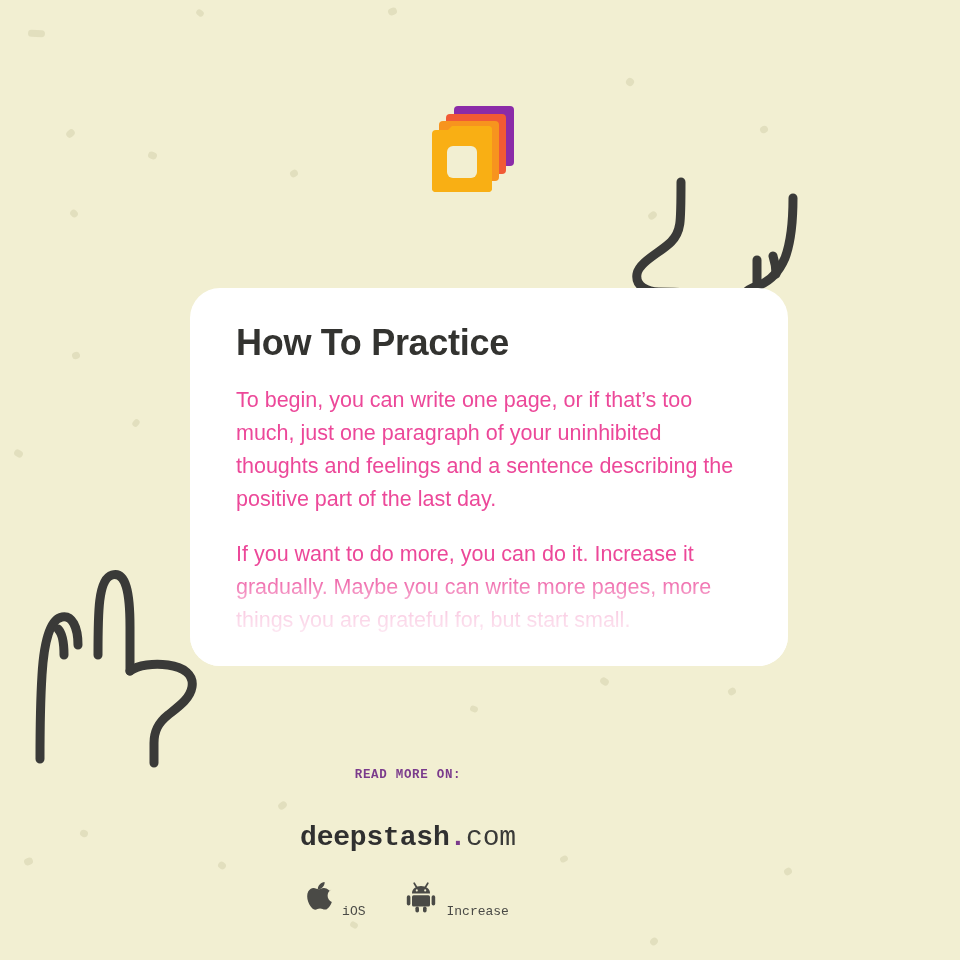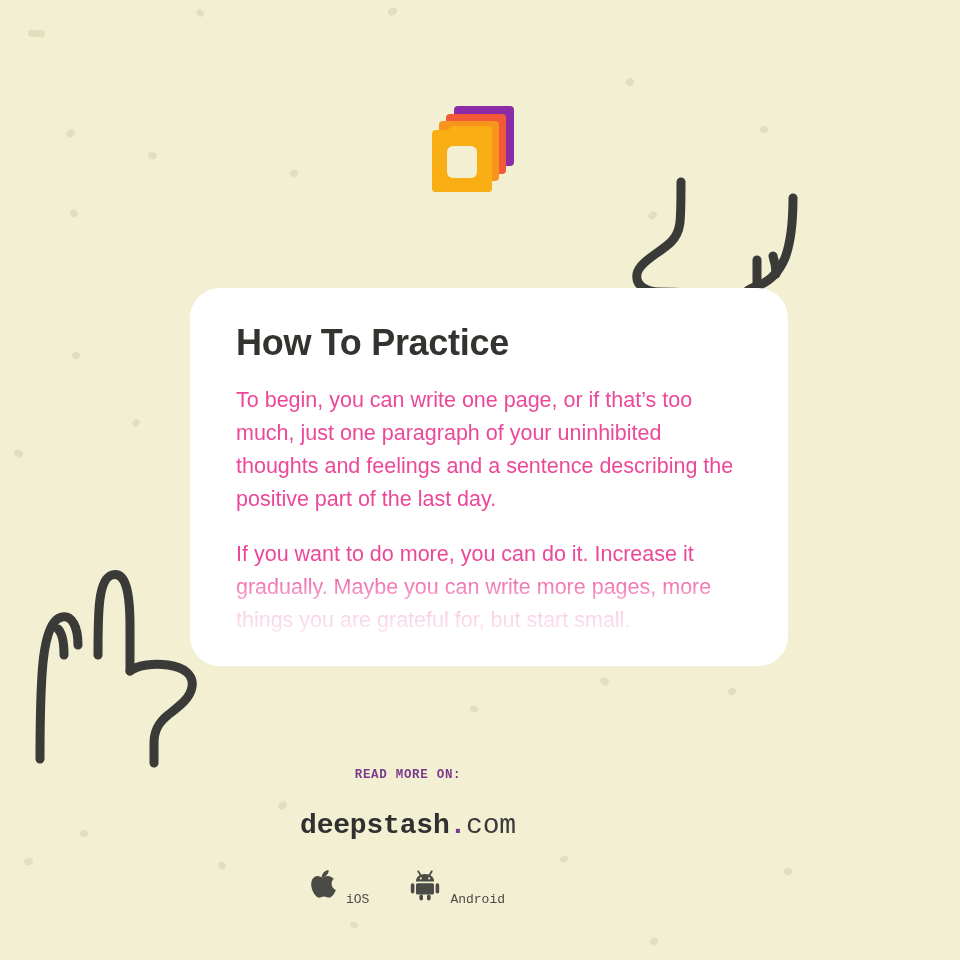--- a/index.html
+++ b/index.html
@@ -83,21 +83,21 @@
     text-align:center;
     font-family:Liberation Mono, monospace;
   }
   #read-more {
     font-size:12.5px;
     font-weight:bold;
     letter-spacing:0.7px;
     color:#7B3B8C;
   }
   #brand {
-    margin-top:28px;
+    margin-top:40px;
     font-size:28px;
     color:#303030;
     letter-spacing:-0.2px;
   }
   #brand-name { font-weight:bold; }
   #brand-dot { color:#7B3B8C; font-weight:bold; }
   #brand-tld { font-weight:normal; color:#3A3A38; }
 
   #stores {
     margin-top:22px;
@@ -227,18 +227,18 @@
 
             <rect x="7" y="14.2" width="18" height="11.4" rx="1.6"></rect>
 
             <rect x="1.8" y="14.2" width="3.6" height="10.4" rx="1.8"></rect>
             <rect x="26.6" y="14.2" width="3.6" height="10.4" rx="1.8"></rect>
 
             <rect x="10.4" y="25.4" width="3.6" height="6.2" rx="1.8"></rect>
             <rect x="18" y="25.4" width="3.6" height="6.2" rx="1.8"></rect>
           </svg>
         </span>
-        <span class="store-label">Android</span>
+        <span class="store-label">Increase</span>
       </div>
     </div>
   </div>
 
 </div>
 
 </body></html>

